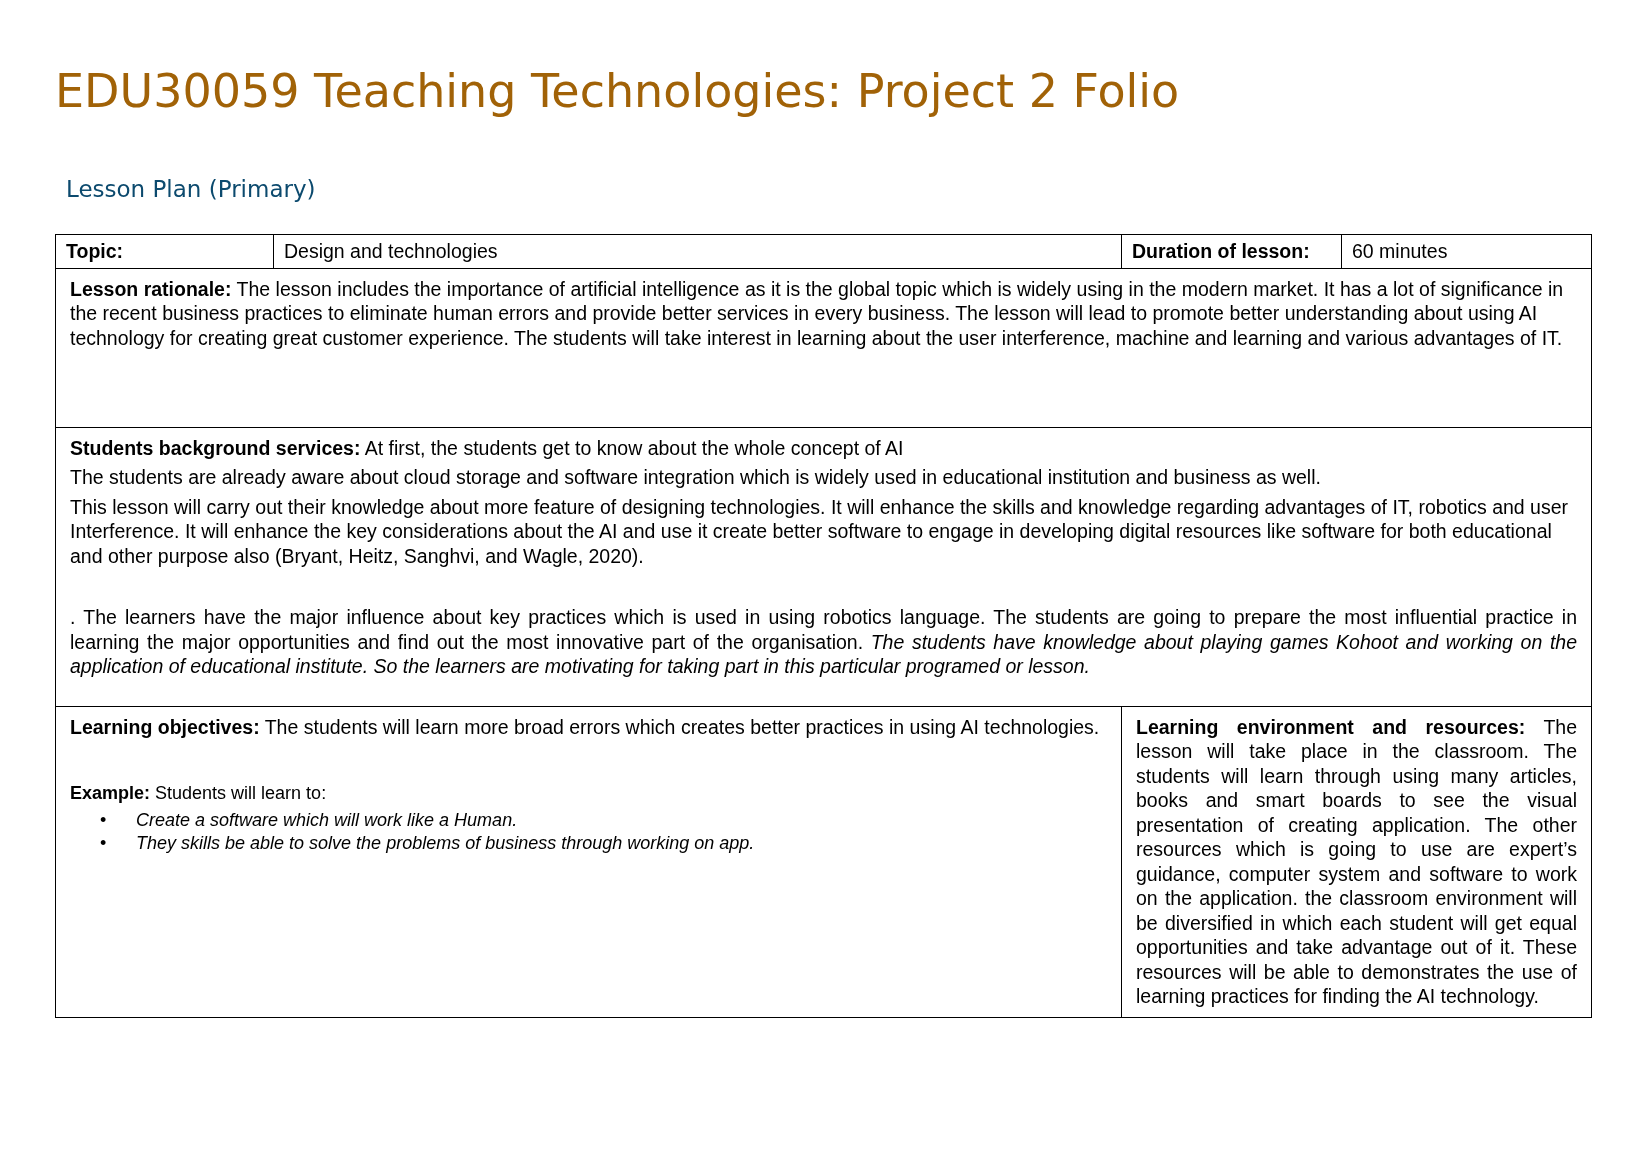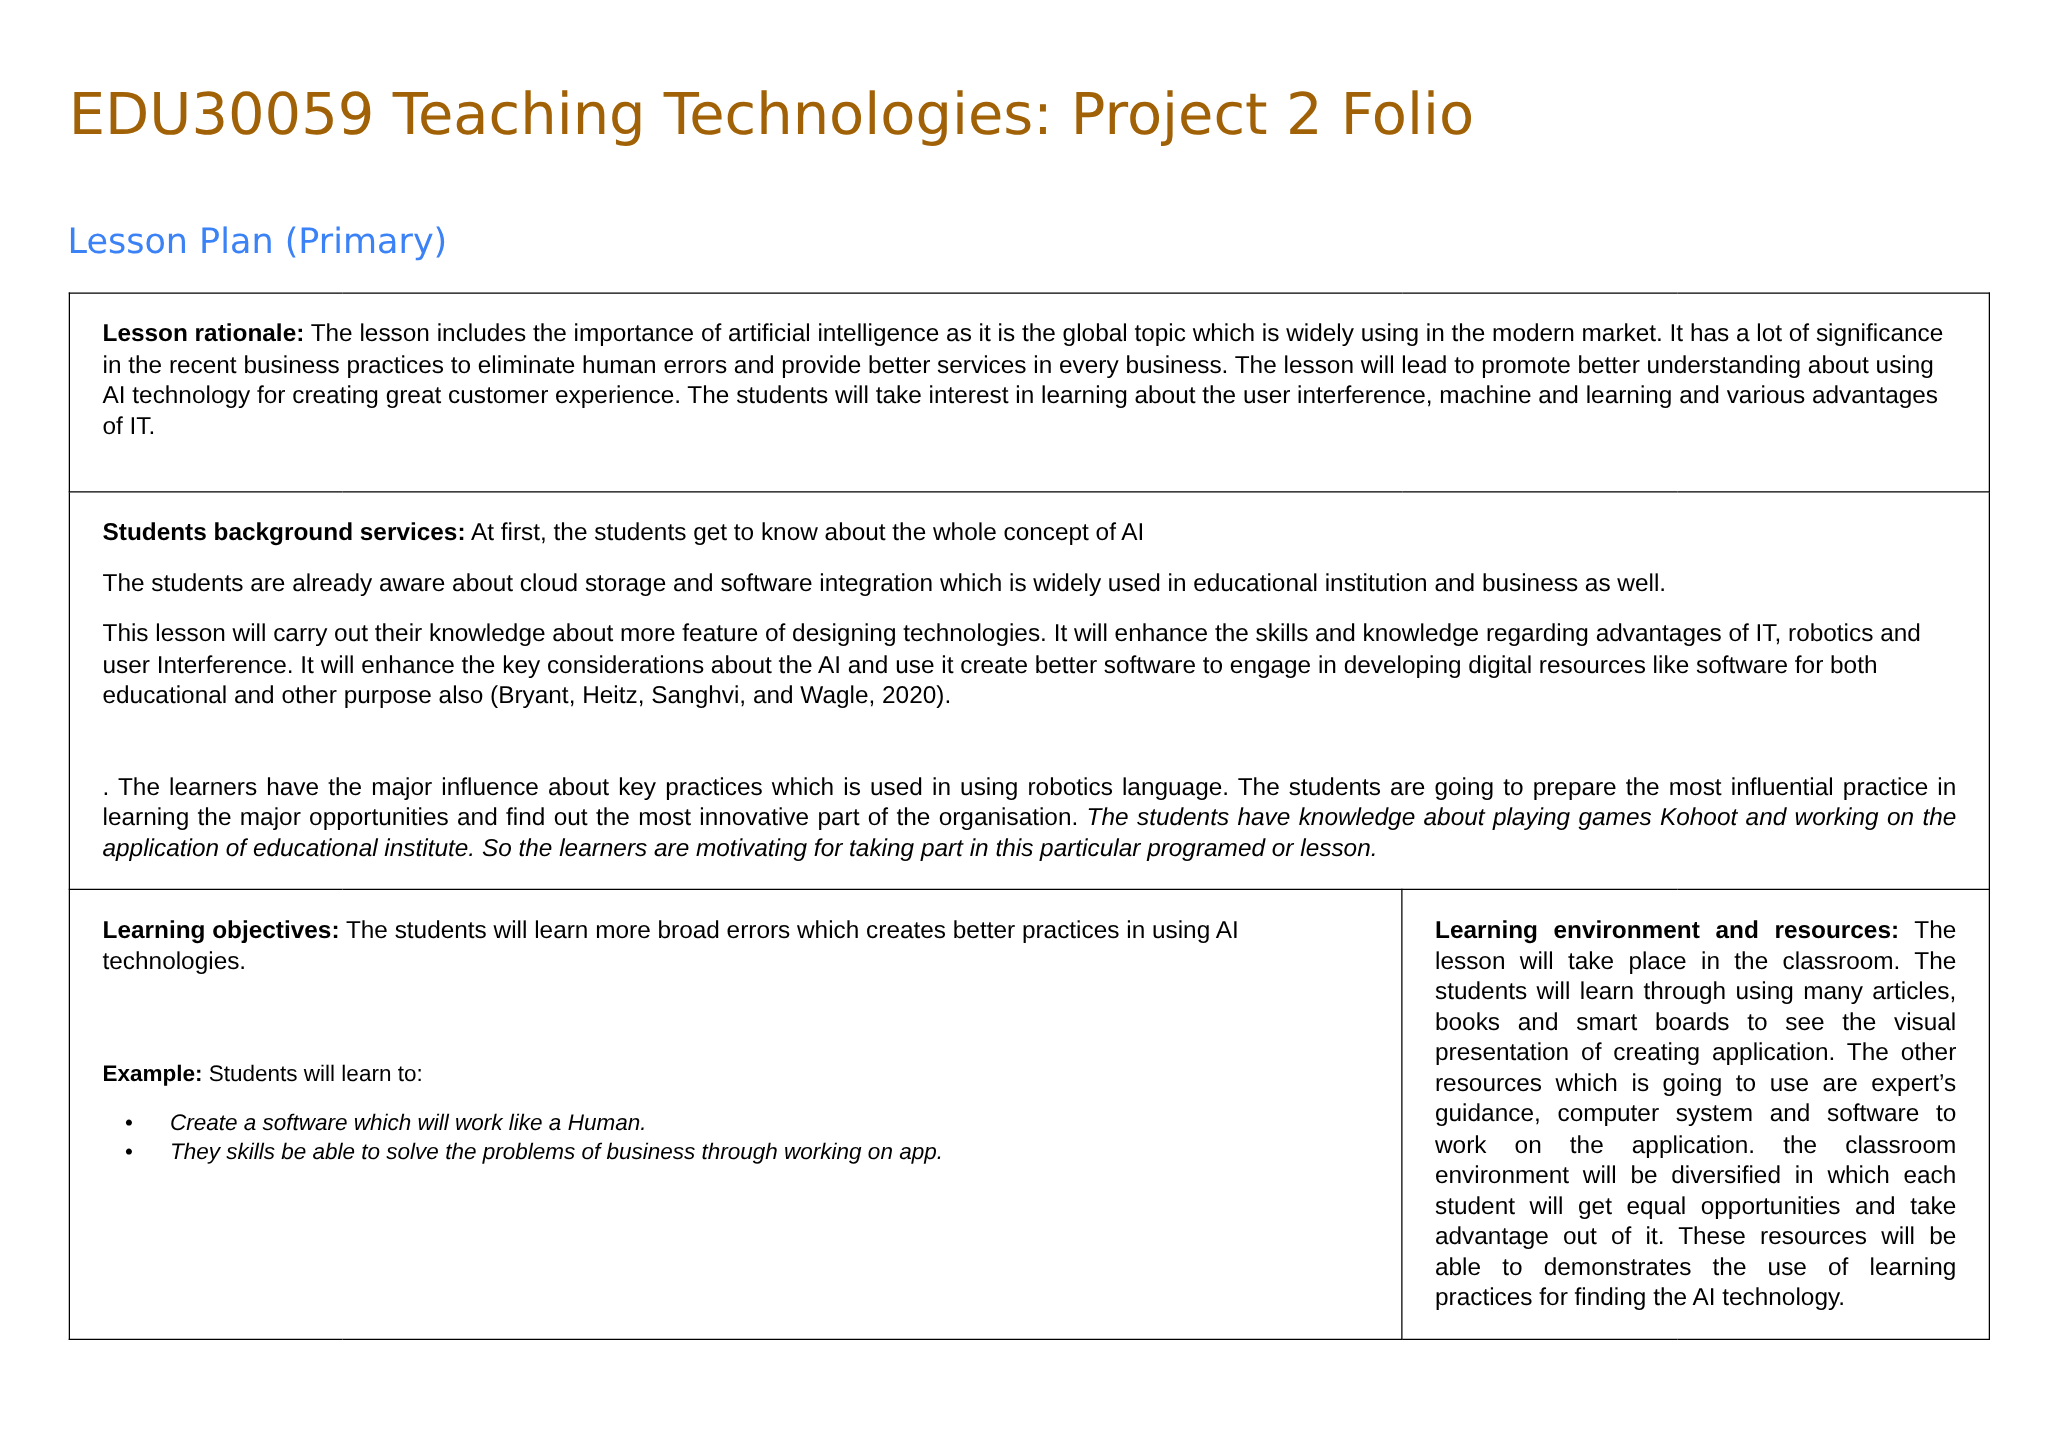--- a/index.html
+++ b/index.html
@@ -3,40 +3,40 @@
 <meta charset="utf-8">
 <style>
   html, body { margin: 0; padding: 0; background: #ffffff; }
   body { width: 1638px; height: 1158px; position: relative; overflow: hidden; }
   .page-title {
     position: absolute; left: 55px; top: 64px;
     font-family: "DejaVu Sans", sans-serif; font-size: 46px; color: #a16207;
     white-space: nowrap; margin: 0; font-weight: normal;
   }
   .subtitle {
-    position: absolute; left: 54px; top: 176px;
-    font-family: "DejaVu Sans", sans-serif; font-size: 28px; color: #3b82f6;
+    position: absolute; left: 66px; top: 176px;
+    font-family: "DejaVu Sans", sans-serif; font-size: 23px; color: #0c4a6e;
     white-space: nowrap; margin: 0; font-weight: normal;
   }
   table.plan {
     position: absolute; left: 55px; top: 234px; width: 1536px;
     border-collapse: collapse; table-layout: fixed;
     font-family: "Liberation Sans", sans-serif; font-size: 19.5px; color: #000;
   }
   table.plan td {
     border: 1.3px solid #000; vertical-align: top;
     padding: 4px 10px 4px 10px; line-height: 24.5px;
   }
   .b { font-weight: bold; }
   .i { font-style: italic; }
   .row-h { height: 28px; }
   .row-rationale td { height: 150px; padding-top: 5px; }
   .row-bg td { height: 270px; padding-top: 6px; }
   .row-lo td { height: 240px; padding-top: 6px; }
-  p { margin: 16px; }
+  p { margin: 4px; }
   .bg-p { margin-bottom: 5px; }
   .bg-gap { height: 28px; }
   .justify { text-align: justify; }
   .lo-gap { height: 34px; }
   .example { font-size: 18px; line-height: 24px; }
   ul.ex-list { margin: 4px 0 0 0; padding: 0 0 0 70px; list-style: none; }
   ul.ex-list li { position: relative; font-style: italic; font-size: 18px; line-height: 23px; }
   ul.ex-list li .bullet { position: absolute; left: -36px; top: 0; font-style: normal; }
 </style>
 </head>
@@ -46,20 +46,26 @@
 <h2 class="subtitle">Lesson Plan (Primary)</h2>
 
 <table class="plan">
   <colgroup>
     <col style="width:218px">
     <col style="width:848px">
     <col style="width:220px">
     <col style="width:250px">
   </colgroup>
   <tbody>
+  <tr class="row-h">
+    <td class="b">Topic:</td>
+    <td>Design and technologies</td>
+    <td class="b">Duration of lesson:</td>
+    <td>60 minutes</td>
+  </tr>
   <tr class="row-rationale">
     <td colspan="4">
       <p><span class="b">Lesson rationale:</span><span> The lesson includes the importance of artificial intelligence as it is the global topic which is widely using in the modern market. It has a lot of significance in the recent business practices to eliminate human errors and provide better services in every business. The lesson will lead to promote better understanding about using AI technology for creating great customer experience. The students will take interest in learning about the user interference, machine and learning and various advantages of IT.</span></p>
     </td>
   </tr>
   <tr class="row-bg">
     <td colspan="4">
       <p class="bg-p"><span class="b">Students background services:</span><span> At first, the students get to know about the whole concept of AI</span></p>
       <p class="bg-p">The students are already aware about cloud storage and software integration which is widely used in educational institution and business as well.</p>
       <p class="bg-p">This lesson will carry out their knowledge about more feature of designing technologies. It will enhance the skills and knowledge regarding advantages of IT, robotics and user Interference. It will enhance the key considerations about the AI and use it create better software to engage in developing digital resources like software for both educational and other purpose also (Bryant, Heitz, Sanghvi, and Wagle, 2020).</p>

